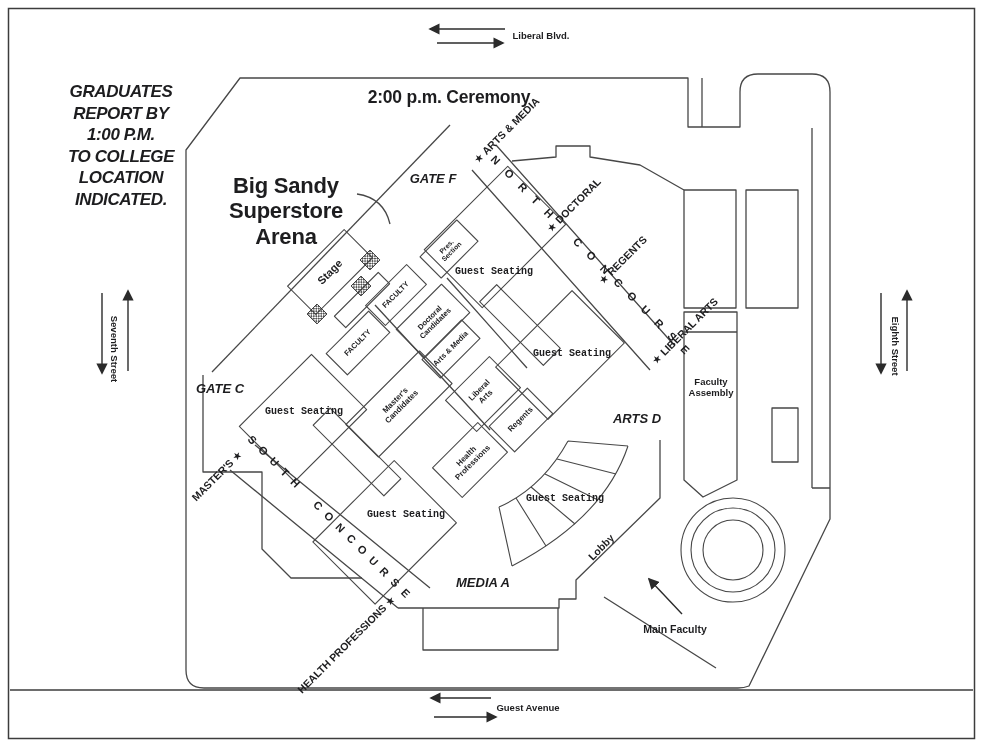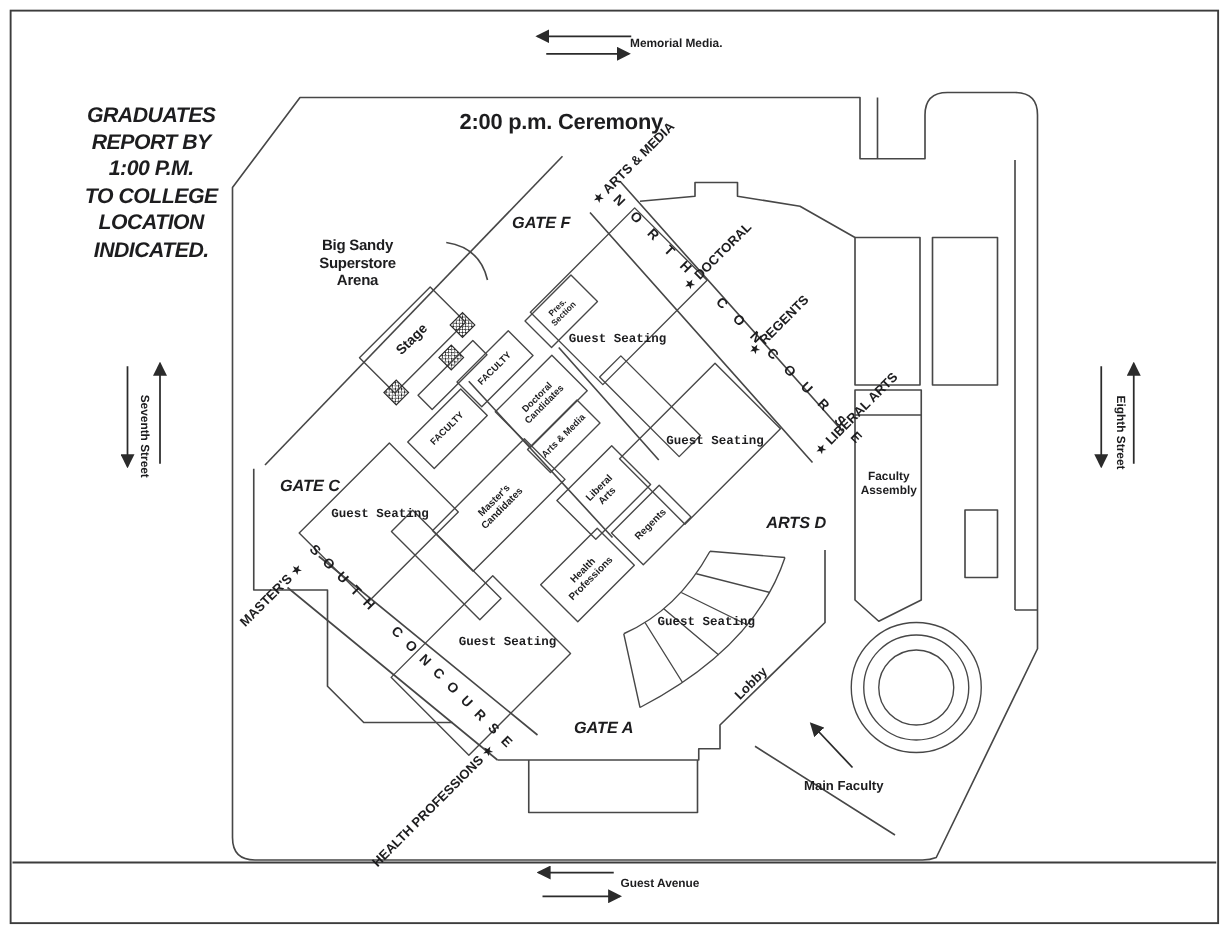--- a/index.html
+++ b/index.html
@@ -5,21 +5,21 @@
   html,body{margin:0;padding:0;background:#fff;}
   .page{position:relative;width:983px;height:747px;background:#fff;overflow:hidden;
         font-family:"Liberation Sans","DejaVu Sans",sans-serif;color:#1d1d1f;}
   svg.linework{position:absolute;left:0;top:0;}
   .lbl{position:absolute;transform:translate(-50%,-50%);white-space:pre-line;
        text-align:center;font-weight:700;color:#1d1d1f;line-height:1.15;}
   .rot-m45{transform:translate(-50%,-50%) rotate(-45deg);}
   .rot-90{transform:translate(-50%,-50%) rotate(90deg);}
   .notice{font-style:italic;font-size:17px;line-height:1.27;letter-spacing:-0.4px;}
   .title{font-size:17.5px;letter-spacing:-0.2px;}
-  .arena-name{font-size:12px;letter-spacing:-0.2px;}
+  .arena-name{font-size:22px;letter-spacing:-0.2px;}
   .gate{font-size:13px;letter-spacing:0;font-style:italic;}
   .guest{font-size:10px;font-family:Liberation Mono, monospace;}
   .street{font-size:9.5px;}
   .block-sm{font-size:7.5px;line-height:1.1;}
   .block-md{font-size:8px;line-height:1.1;}
   .block-xs{font-size:6.8px;line-height:1.05;}
   .stage-lbl{font-size:11px;}
   .area-lbl{font-size:10.5px;}
   .fa-lbl{font-size:9.5px;}
   svg text{font-family:"Liberation Sans","DejaVu Sans",sans-serif;font-weight:700;fill:#1d1d1f;}
@@ -133,34 +133,34 @@
     <text transform="translate(396,600) rotate(-45)" text-anchor="end" font-size="10.5">HEALTH PROFESSIONS ★</text>
   </svg>
 
   <div class="lbl notice" style="left:105px;top:146px;margin-left:16px;">GRADUATES
 REPORT BY
 1:00 P.M.
 TO COLLEGE
 LOCATION
 INDICATED.</div>
 
-  <div class="lbl street" style="left:541px;top:36px;">Memorial Media.</div>
+  <div class="lbl street" style="left:541px;top:36px;">Liberal Blvd.</div>
   <div class="lbl street rot-90" style="left:114px;top:349px;">Seventh Street</div>
   <div class="lbl street rot-90" style="left:895px;top:346px;">Eighth Street</div>
   <div class="lbl street" style="left:528px;top:708px;">Guest Avenue</div>
 
   <div class="lbl title" style="left:449px;top:97px;">2:00 p.m. Ceremony</div>
   <div class="lbl arena-name" style="left:286px;top:211px;">Big Sandy
 Superstore
 Arena</div>
 
   <div class="lbl gate" style="left:433px;top:179px;">GATE F</div>
-  <div class="lbl gate" style="left:248px;top:389px;">GATE C</div>
+  <div class="lbl gate" style="left:220px;top:389px;">GATE C</div>
   <div class="lbl gate" style="left:637px;top:419px;">ARTS D</div>
-  <div class="lbl gate" style="left:483px;top:583px;">GATE A</div>
+  <div class="lbl gate" style="left:483px;top:583px;">MEDIA A</div>
 
   <div class="lbl guest" style="left:494px;top:272px;">Guest Seating</div>
   <div class="lbl guest" style="left:572px;top:354px;">Guest Seating</div>
   <div class="lbl guest" style="left:304px;top:412px;">Guest Seating</div>
   <div class="lbl guest" style="left:406px;top:515px;">Guest Seating</div>
   <div class="lbl guest" style="left:565px;top:499px;">Guest Seating</div>
 
   <div class="lbl stage-lbl rot-m45" style="left:330px;top:272px;">Stage</div>
   <div class="lbl block-xs rot-m45" style="left:449px;top:249px;">Pres.
 Section</div>

